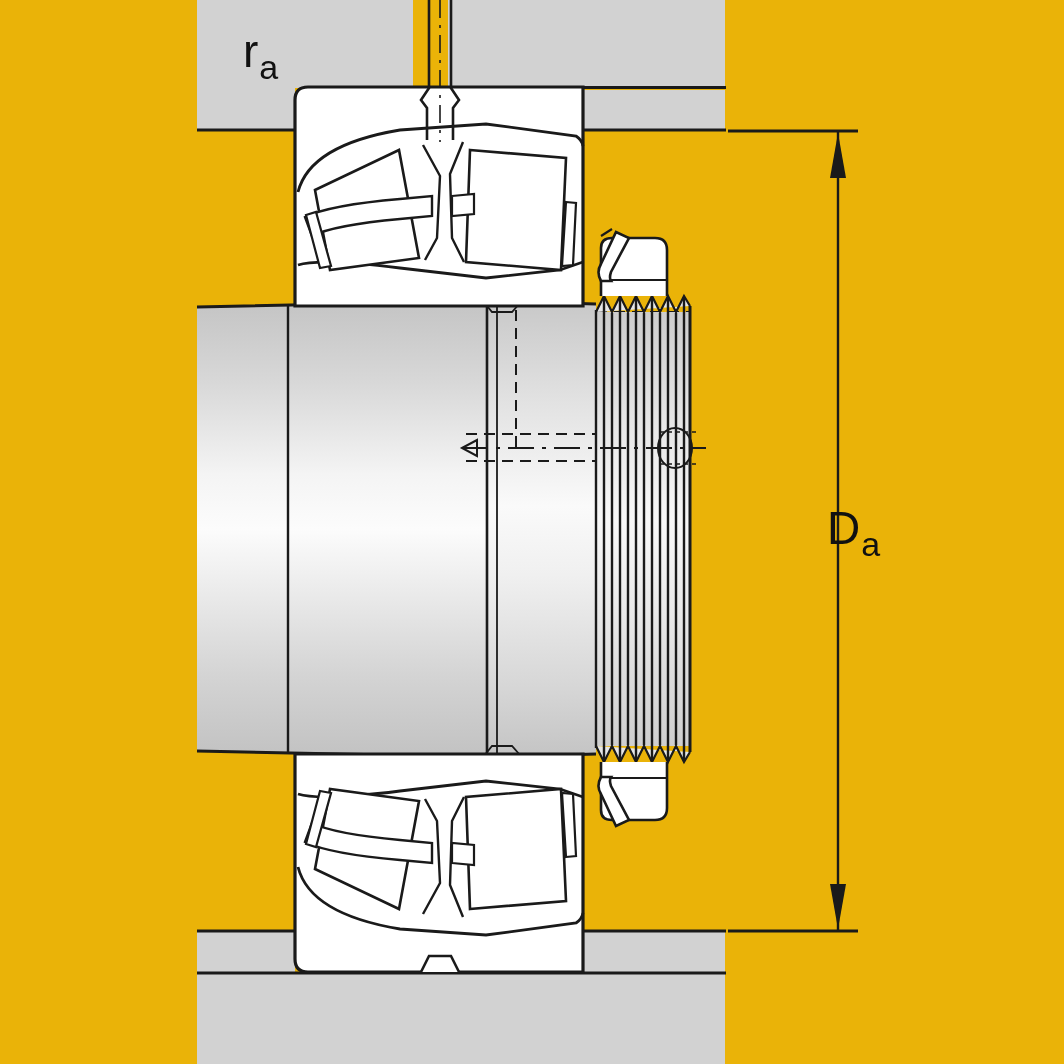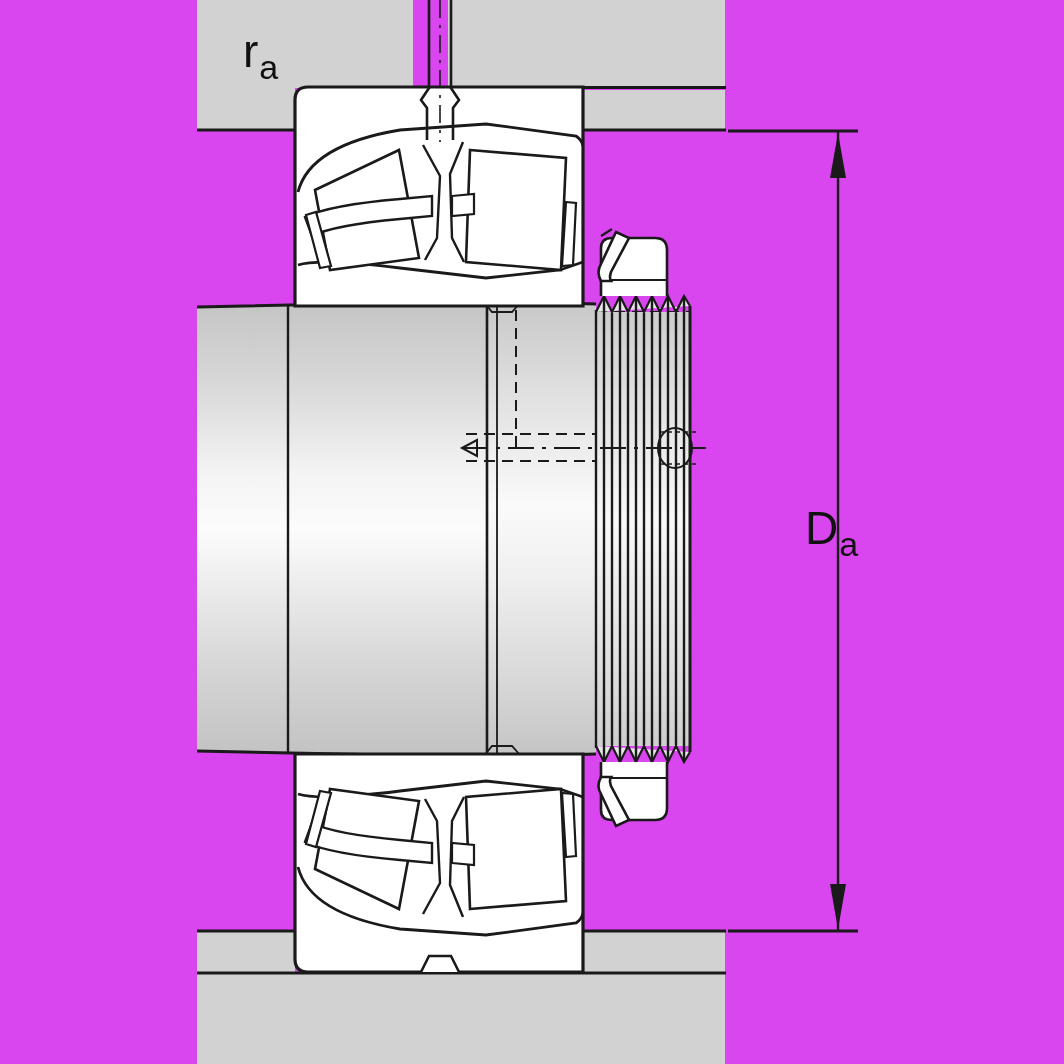--- a/index.html
+++ b/index.html
@@ -1,23 +1,23 @@
 <!DOCTYPE html>
 <html><head>
 <meta charset="utf-8">
 <style>
   html,body{margin:0;padding:0;background:#ffffff;}
   body{width:1064px;height:1064px;overflow:hidden;font-family:"Liberation Sans",sans-serif;}
-  #stage{position:relative;width:1064px;height:1064px;background:#d946ef;}
+  #stage{position:relative;width:1064px;height:1064px;background:#eab308;}
   svg#drawing{position:absolute;left:0;top:0;width:1064px;height:1064px;display:block;}
   .lbl{position:absolute;color:#111;font-family:"Liberation Sans",sans-serif;line-height:1;white-space:nowrap;}
   .lbl .base{font-size:46px;}
   .lbl .sub{font-size:34px;position:relative;top:12px;left:1px;}
   #label-ra{left:243px;top:28px;}
-  #label-da{left:805px;top:505px;}
+  #label-da{left:827px;top:505px;}
 </style>
 </head>
 <body>
 
 <div id="stage">
 
   <svg id="drawing" viewBox="0 0 1064 1064">
     <defs>
       <linearGradient id="shaftGrad" x1="0" y1="0" x2="0" y2="1">
         <stop offset="0%" stop-color="#c4c4c4"></stop>

